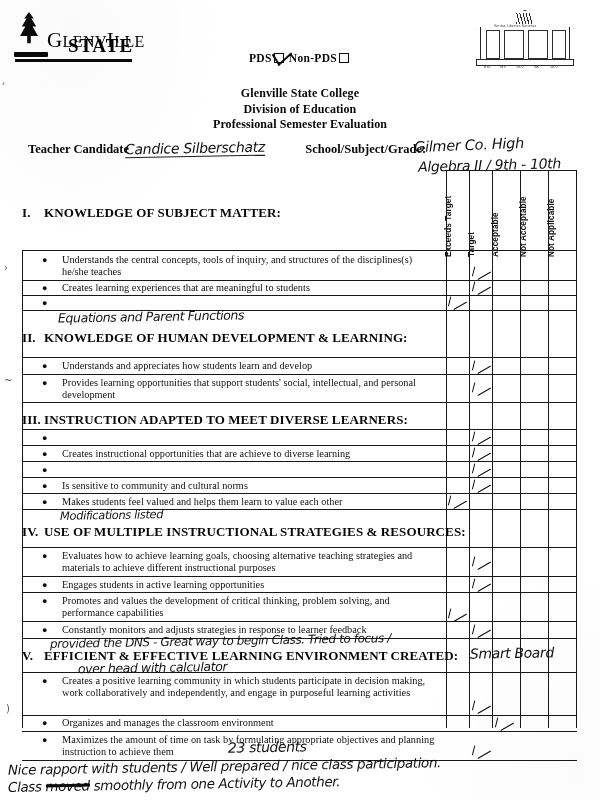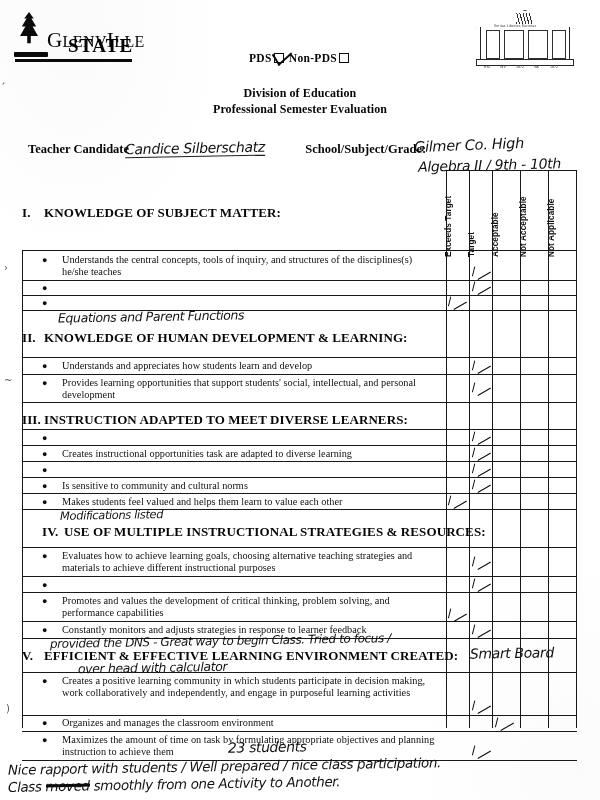--- a/index.html
+++ b/index.html
@@ -166,20 +166,21 @@
     <div class="seal-mini" style="left:64px;">VA</div>
     <div class="seal-mini" style="left:80px;">1872</div>
   </div>
 
   <div class="abs" id="pds-line">
     <span>PDS</span><span class="cbox checked"></span>
     <span>Non-PDS</span><span class="cbox"></span>
   </div>
 
   <div class="abs" id="title-block">
+    <div>Glenville State College</div>
     <div>Division of Education</div>
     <div>Professional Semester Evaluation</div>
   </div>
 
   <div class="abs" id="candidate-line">
     <span>Teacher Candidate</span>
     <span style="display:inline-block;width:170px;"></span>
     <span>School/Subject/Grade:</span>
   </div>
   <div class="abs hw" id="hw-name">Candice Silberschatz</div>
@@ -210,21 +211,21 @@
 
   <div class="sec-head" style="top:205px;">
     <span class="num">I.</span><span>KNOWLEDGE OF SUBJECT MATTER:</span>
   </div>
   <div class="grid-line hline" style="left:22px;top:250px;width:555px;"></div>
   <div class="item" style="left:62px;top:254px;width:375px;">
     <span class="bul">●</span><span>Understands the central concepts, tools of inquiry, and structures of the disciplines(s) he/she teaches</span>
   </div>
   <div class="grid-line hline" style="left:22px;top:280px;width:555px;"></div>
   <div class="item" style="left:62px;top:282px;width:375px;">
-    <span class="bul">●</span>
+    <span class="bul">●</span><span>Creates learning experiences that are meaningful to students</span>
   </div>
   <div class="grid-line hline" style="left:22px;top:295px;width:555px;"></div>
   <div class="item" style="left:62px;top:297px;width:375px;">
     <span class="bul">●</span>
   </div>
   <div class="grid-line hline" style="left:22px;top:310px;width:555px;"></div>
   <div class="chk" style="left:472px;top:266px;"></div>
   <div class="chk" style="left:472px;top:281px;"></div>
   <div class="chk" style="left:448px;top:296px;"></div>
   <div class="note" style="left:58px;top:309px;">Equations and Parent Functions</div>
@@ -246,21 +247,21 @@
 
   <div class="sec-head" style="top:412px;">
     <span class="num">III.</span><span>INSTRUCTION ADAPTED TO MEET DIVERSE LEARNERS:</span>
   </div>
   <div class="grid-line hline" style="left:22px;top:429px;width:555px;"></div>
   <div class="item" style="left:62px;top:432px;width:375px;">
     <span class="bul">●</span>
   </div>
   <div class="grid-line hline" style="left:22px;top:445px;width:555px;"></div>
   <div class="item" style="left:62px;top:448px;width:375px;">
-    <span class="bul">●</span><span>Creates instructional opportunities task are adapted to diverse learning</span>
+    <span class="bul">●</span><span>Creates instructional opportunities that are achieve to diverse learning</span>
   </div>
   <div class="grid-line hline" style="left:22px;top:461px;width:555px;"></div>
   <div class="item" style="left:62px;top:464px;width:375px;">
     <span class="bul">●</span>
   </div>
   <div class="grid-line hline" style="left:22px;top:477px;width:555px;"></div>
   <div class="item" style="left:62px;top:480px;width:375px;">
     <span class="bul">●</span><span>Is sensitive to community and cultural norms</span>
   </div>
   <div class="grid-line hline" style="left:22px;top:493px;width:555px;"></div>
@@ -268,30 +269,30 @@
     <span class="bul">●</span><span>Makes students feel valued and helps them learn to value each other</span>
   </div>
   <div class="grid-line hline" style="left:22px;top:509px;width:555px;"></div>
   <div class="chk" style="left:472px;top:431px;"></div>
   <div class="chk" style="left:472px;top:447px;"></div>
   <div class="chk" style="left:472px;top:463px;"></div>
   <div class="chk" style="left:472px;top:479px;"></div>
   <div class="chk" style="left:448px;top:495px;"></div>
   <div class="note sm" style="left:60px;top:508px;">Modifications listed</div>
 
-  <div class="sec-head" style="top:524px;margin-left:20px;">
+  <div class="sec-head" style="top:524px;">
     <span class="num">IV.</span><span>USE OF MULTIPLE INSTRUCTIONAL STRATEGIES &amp;   RESOURCES:</span>
   </div>
   <div class="grid-line hline" style="left:22px;top:547px;width:555px;"></div>
   <div class="item" style="left:62px;top:550px;width:375px;">
     <span class="bul">●</span><span>Evaluates how to achieve learning goals, choosing alternative teaching strategies and materials to achieve different instructional purposes</span>
   </div>
   <div class="grid-line hline" style="left:22px;top:576px;width:555px;"></div>
   <div class="item" style="left:62px;top:579px;width:375px;">
-    <span class="bul">●</span>
+    <span class="bul">●</span><span>Engages students in active learning opportunities</span>
   </div>
   <div class="grid-line hline" style="left:22px;top:592px;width:555px;"></div>
   <div class="item" style="left:62px;top:595px;width:375px;">
     <span class="bul">●</span><span>Promotes and values the development of critical thinking, problem solving, and performance capabilities</span>
   </div>
   <div class="grid-line hline" style="left:22px;top:621px;width:555px;"></div>
   <div class="item" style="left:62px;top:624px;width:375px;">
     <span class="bul">●</span><span>Constantly monitors and adjusts strategies in response to learner feedback</span>
   </div>
   <div class="grid-line hline" style="left:22px;top:638px;width:555px;"></div>

